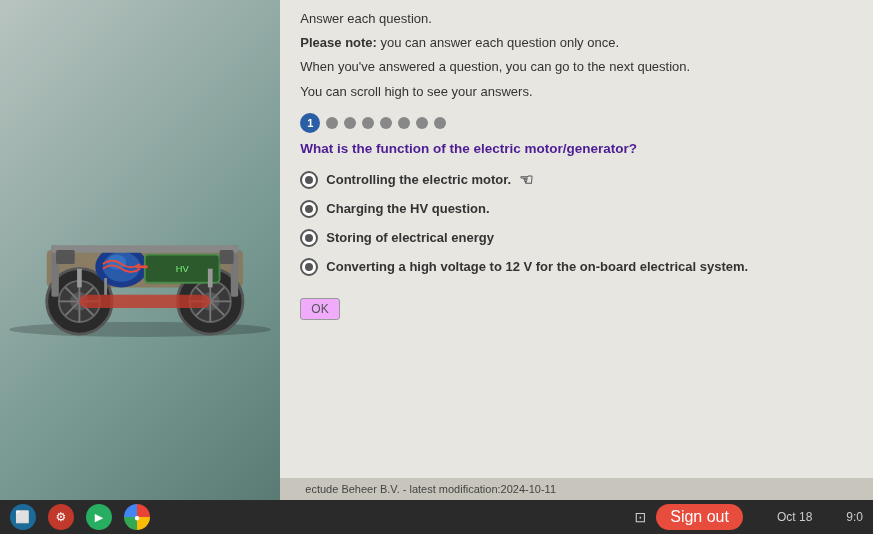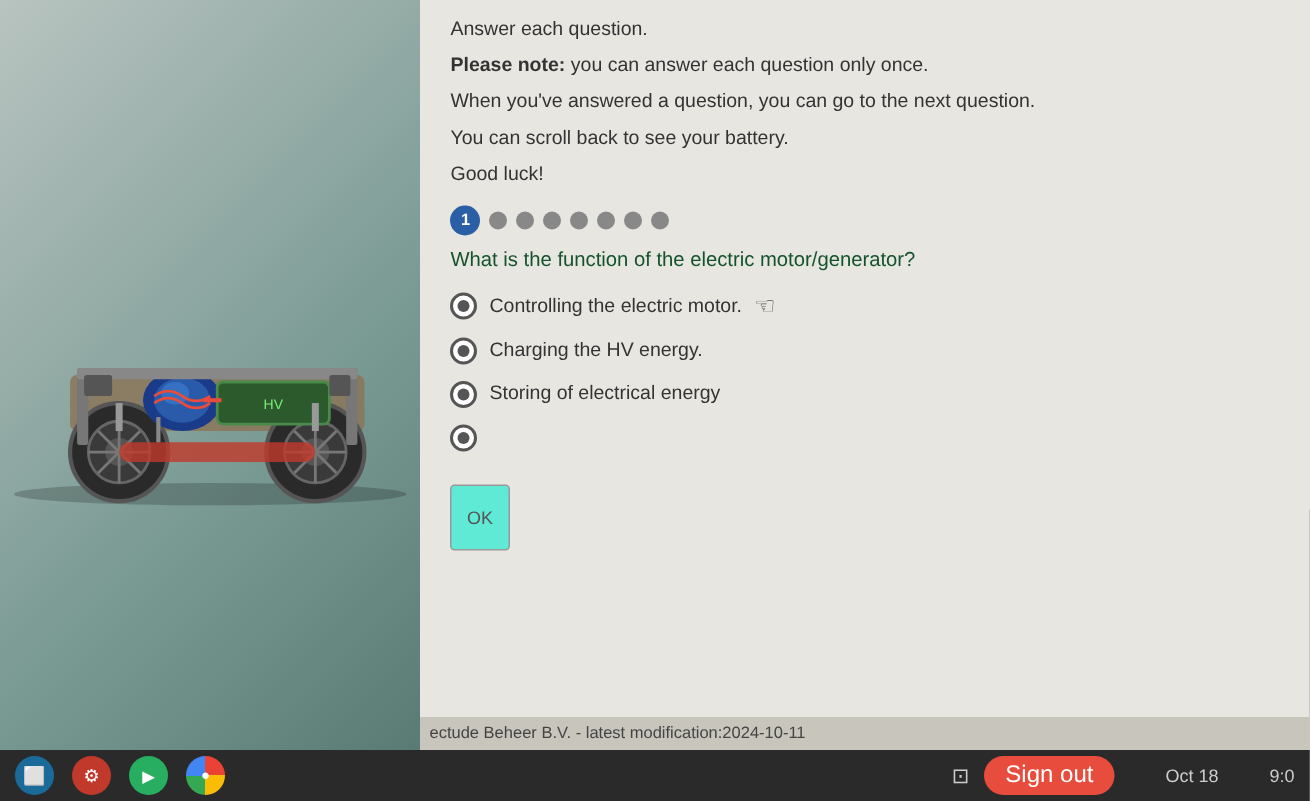--- a/index.html
+++ b/index.html
@@ -86,31 +86,32 @@
 
     .dot {
       width: 12px;
       height: 12px;
       border-radius: 50%;
       background: #888;
     }
 
     .question-text {
       font-size: 13.5px;
-      color: #14532d;
+      color: #4c1d95;
       margin-bottom: 14px;
-      font-weight: normal;
+      font-weight: bold;
     }
 
     .answer-option {
       display: flex;
-      align-items: center;
+      align-items: flex-end;
       gap: 8px;
       margin-bottom: 10px;
       cursor: pointer;
+      font-weight: bold;
     }
 
     .radio-icon {
       width: 18px;
       height: 18px;
       min-width: 18px;
       border-radius: 50%;
       border: 2px solid #555;
       background: white;
       position: relative;
@@ -130,39 +131,39 @@
     }
 
     .answer-label {
       font-size: 13px;
       color: #333;
       line-height: 1.4;
     }
 
     .ok-button {
       margin-top: 12px;
-      padding: 14px 10px;
-      background: #5eead4;
+      padding: 3px 10px;
+      background: #f0abfc;
       border: 1px solid #999;
       border-radius: 3px;
       font-size: 12px;
       color: #555;
       cursor: pointer;
     }
 
     .footer-bar {
       position: absolute;
       bottom: 0;
       left: 0;
       width: 100%;
       height: 22px;
       background: #c8c5bc;
       display: flex;
       align-items: center;
-      padding: 0 6px;
+      padding: 0 25px;
     }
 
     .footer-text {
       font-size: 11px;
       color: #444;
     }
 
     
     .taskbar {
       width: 873px;
@@ -291,22 +292,21 @@
       </svg>
     </div>
   </div>
 
   <div class="right-panel">
     <p class="instruction-text">Answer each question.</p>
     <p class="instruction-text">
       <strong>Please note:</strong>&nbsp;<span>you can answer each question only once.</span>
     </p>
     <p class="instruction-text">When you've answered a question, you can go to the next question.</p>
-    <p class="instruction-text">You can scroll back to see your battery.</p>
-    <p class="instruction-text">Good luck!</p>
+    <p class="instruction-text">You can scroll high to see your answers.</p>
 
     <div class="progress-dots">
       <div class="dot-active">1</div>
       <div class="dot"></div>
       <div class="dot"></div>
       <div class="dot"></div>
       <div class="dot"></div>
       <div class="dot"></div>
       <div class="dot"></div>
       <div class="dot"></div>
@@ -316,31 +316,32 @@
 
     
     <div class="answer-option">
       <div class="radio-icon partial"></div>
       <span class="answer-label">Controlling the electric motor.</span>
       <span class="cursor-indicator">☜</span>
     </div>
 
     <div class="answer-option">
       <div class="radio-icon partial"></div>
-      <span class="answer-label">Charging the HV energy.</span>
+      <span class="answer-label">Charging the HV question.</span>
     </div>
 
     <div class="answer-option">
       <div class="radio-icon partial"></div>
       <span class="answer-label">Storing of electrical energy</span>
     </div>
 
 
     <div class="answer-option">
       <div class="radio-icon partial"></div>
+      <span class="answer-label">Converting a high voltage to 12 V for the on-board electrical system.</span>
     </div>
 
     <button class="ok-button">OK</button>
 
     
     <div class="footer-bar">
       <span class="footer-text">ectude Beheer B.V. - latest modification:2024-10-11</span>
     </div>
   </div>
 </div>

